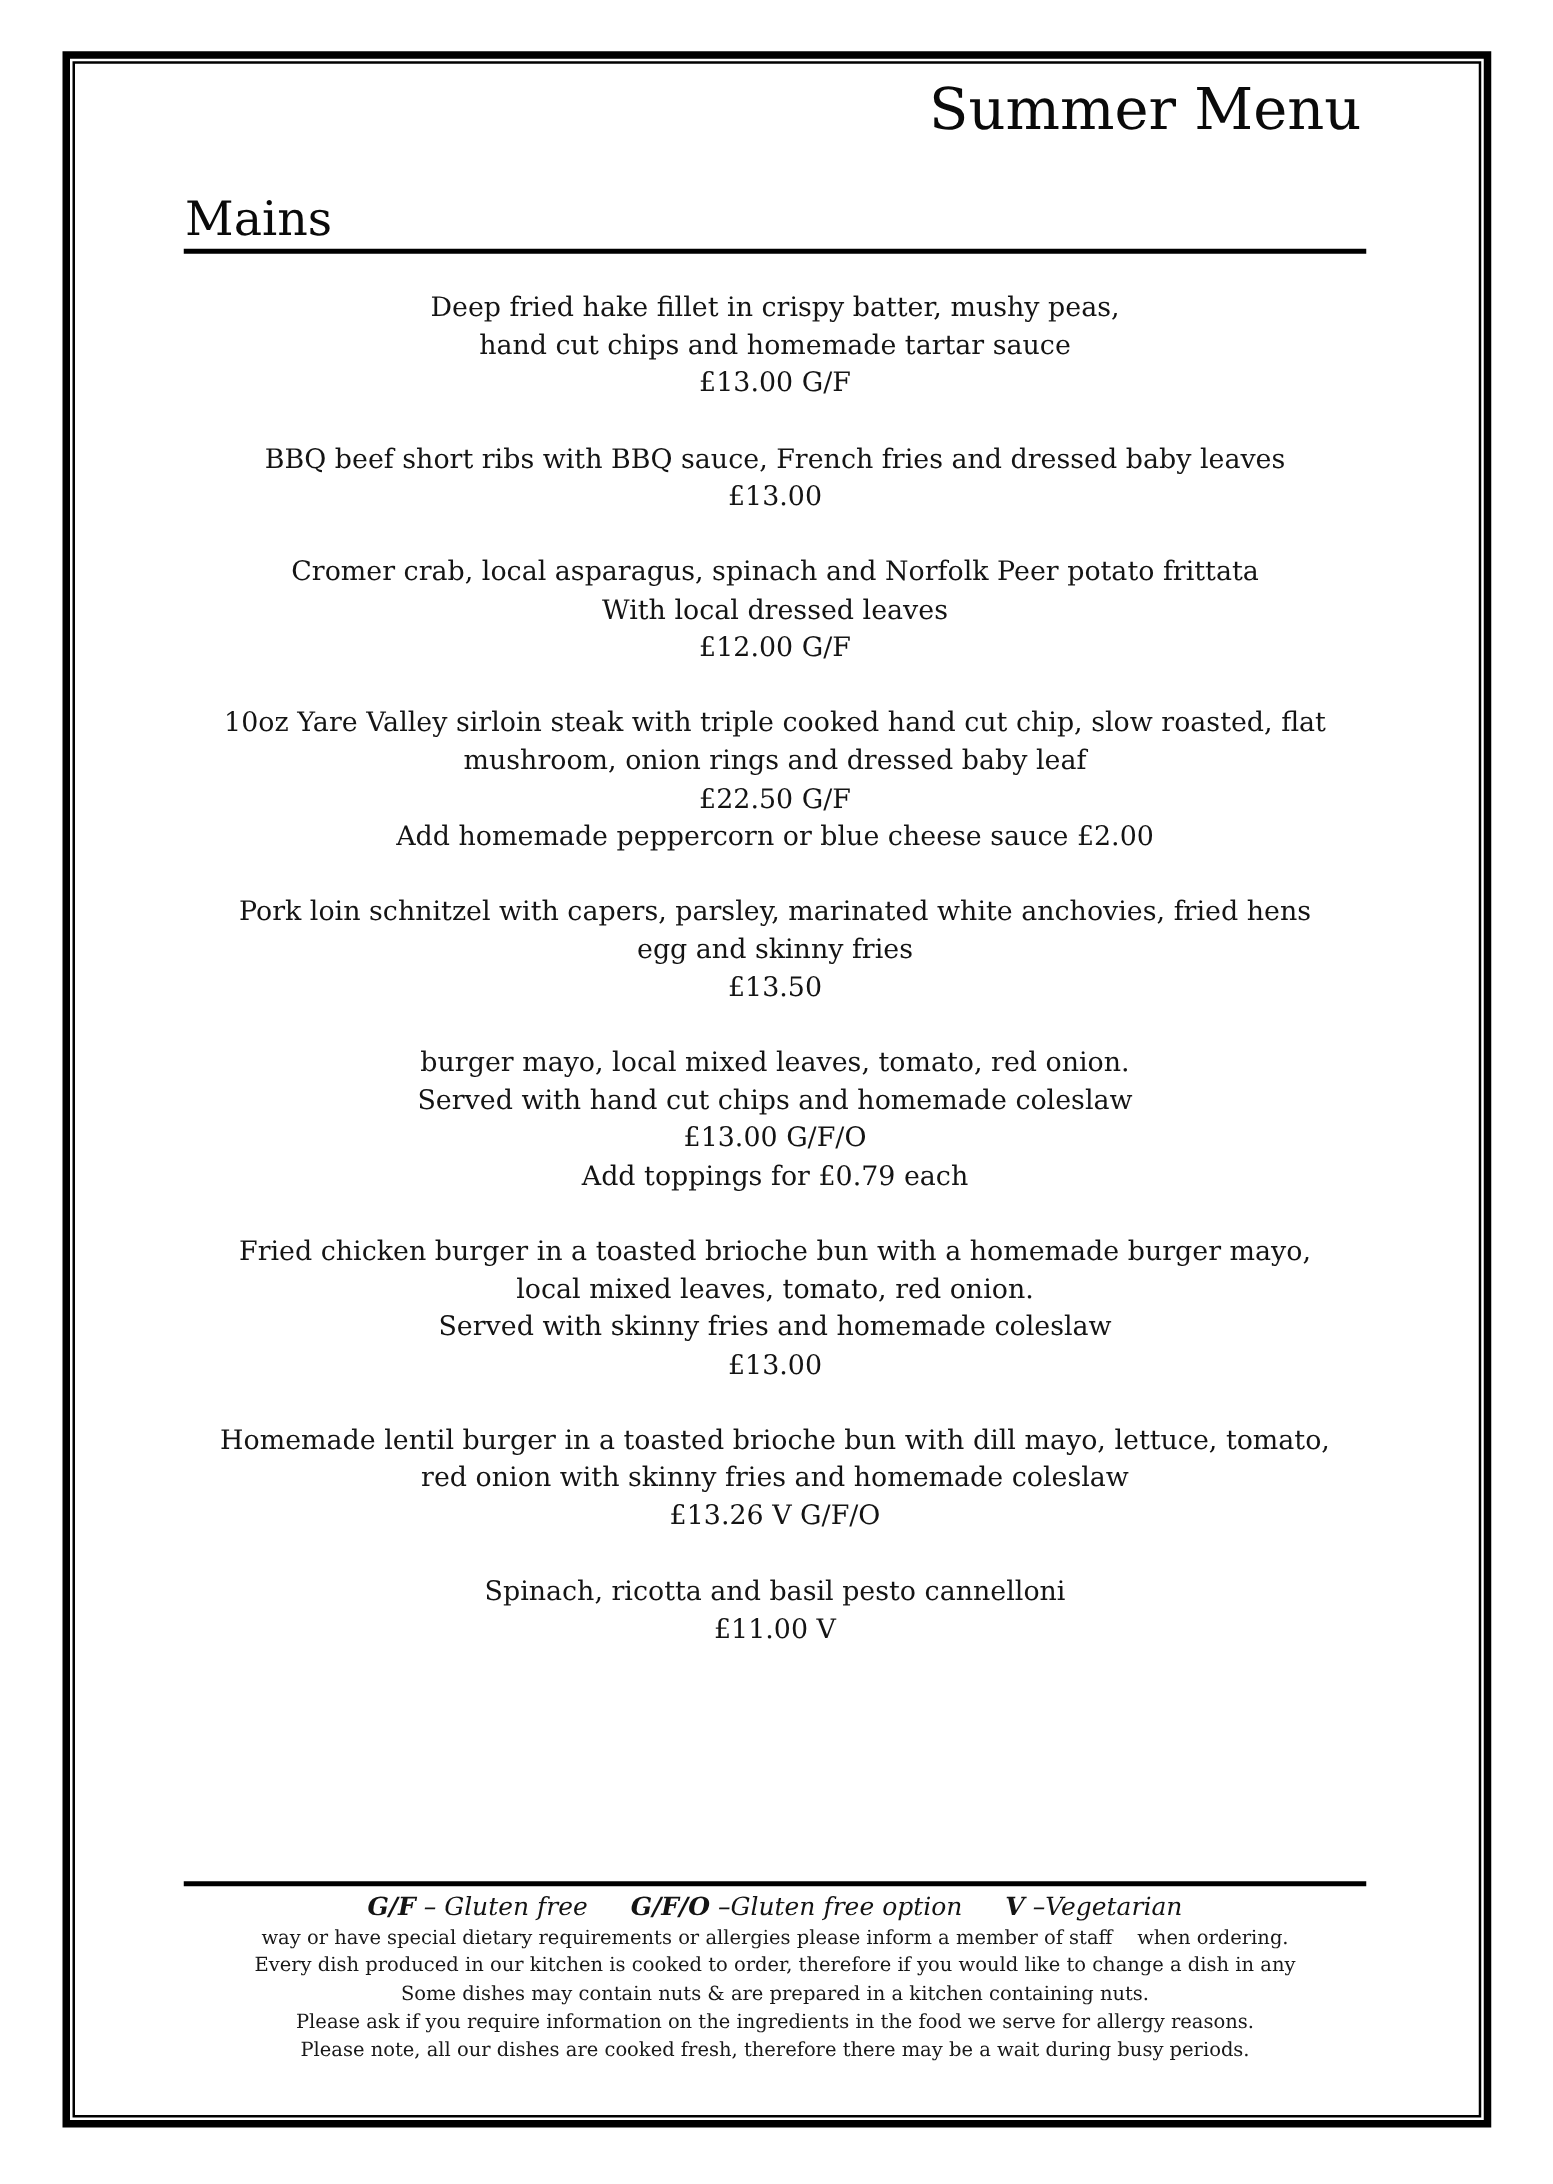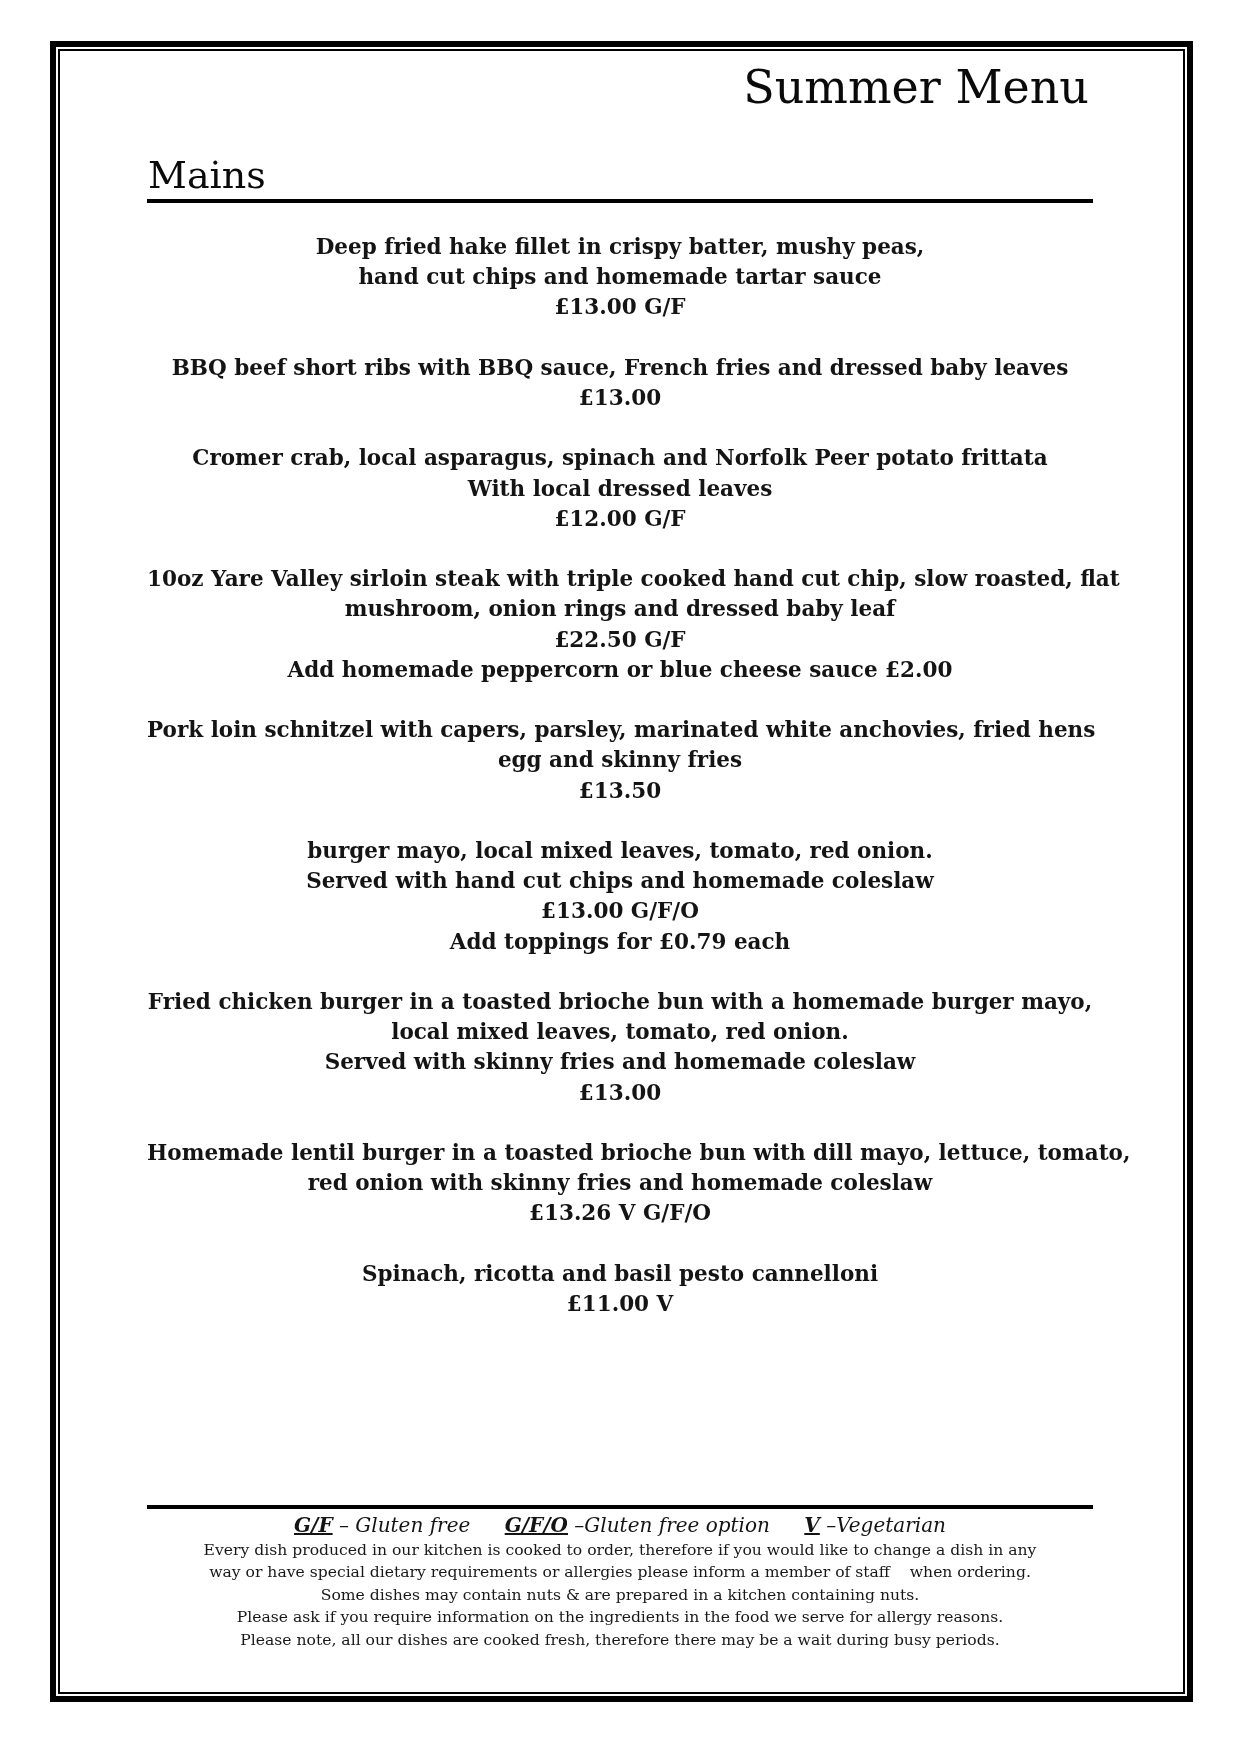--- a/index.html
+++ b/index.html
@@ -65,21 +65,20 @@
     .rule.bottom { top: 1505px; }
 
     .menu-list {
       position: absolute;
       left: 147px;
       width: 946px;
       top: 232px;
       margin: 0;
       padding: 0;
       list-style: none;
-      font-weight: bold;
     }
     .menu-item {
       text-align: center;
       font-size: 21.5px;
       line-height: 30.2px;
       margin: 0 0 30.2px 0;
       color: #141414;
     }
     .menu-item .line {
       display: block;
@@ -91,21 +90,21 @@
       left: 147px;
       width: 946px;
       top: 1512px;
       text-align: center;
       font-size: 20px;
       font-style: italic;
       line-height: 26px;
       color: #141414;
       white-space: nowrap;
     }
-    .legend .code { font-weight: bold; text-decoration: underline; }
+    .legend .code { font-weight: bold; }
     .legend .entry { display: inline-block; margin: 0 14px; }
 
     .notes {
       position: absolute;
       left: 147px;
       width: 946px;
       top: 1539px;
       text-align: center;
       font-size: 15.6px;
       line-height: 22.4px;
@@ -180,18 +179,18 @@
 
 <div class="rule bottom"></div>
 
 <div class="legend">
   <span class="entry"><span class="code">G/F</span><span> – Gluten free</span></span>
   <span class="entry"><span class="code">G/F/O</span><span> –Gluten free option</span></span>
   <span class="entry"><span class="code">V</span><span> –Vegetarian</span></span>
 </div>
 
 <div class="notes">
+  <span class="line">way or have special dietary requirements or allergies please inform a member of staff    when ordering.</span>
   <span class="line">Every dish produced in our kitchen is cooked to order, therefore if you would like to change a dish in any</span>
-  <span class="line">way or have special dietary requirements or allergies please inform a member of staff    when ordering.</span>
   <span class="line">Some dishes may contain nuts &amp; are prepared in a kitchen containing nuts.</span>
   <span class="line">Please ask if you require information on the ingredients in the food we serve for allergy reasons.</span>
   <span class="line">Please note, all our dishes are cooked fresh, therefore there may be a wait during busy periods.</span>
 </div>
 
 </body></html>

